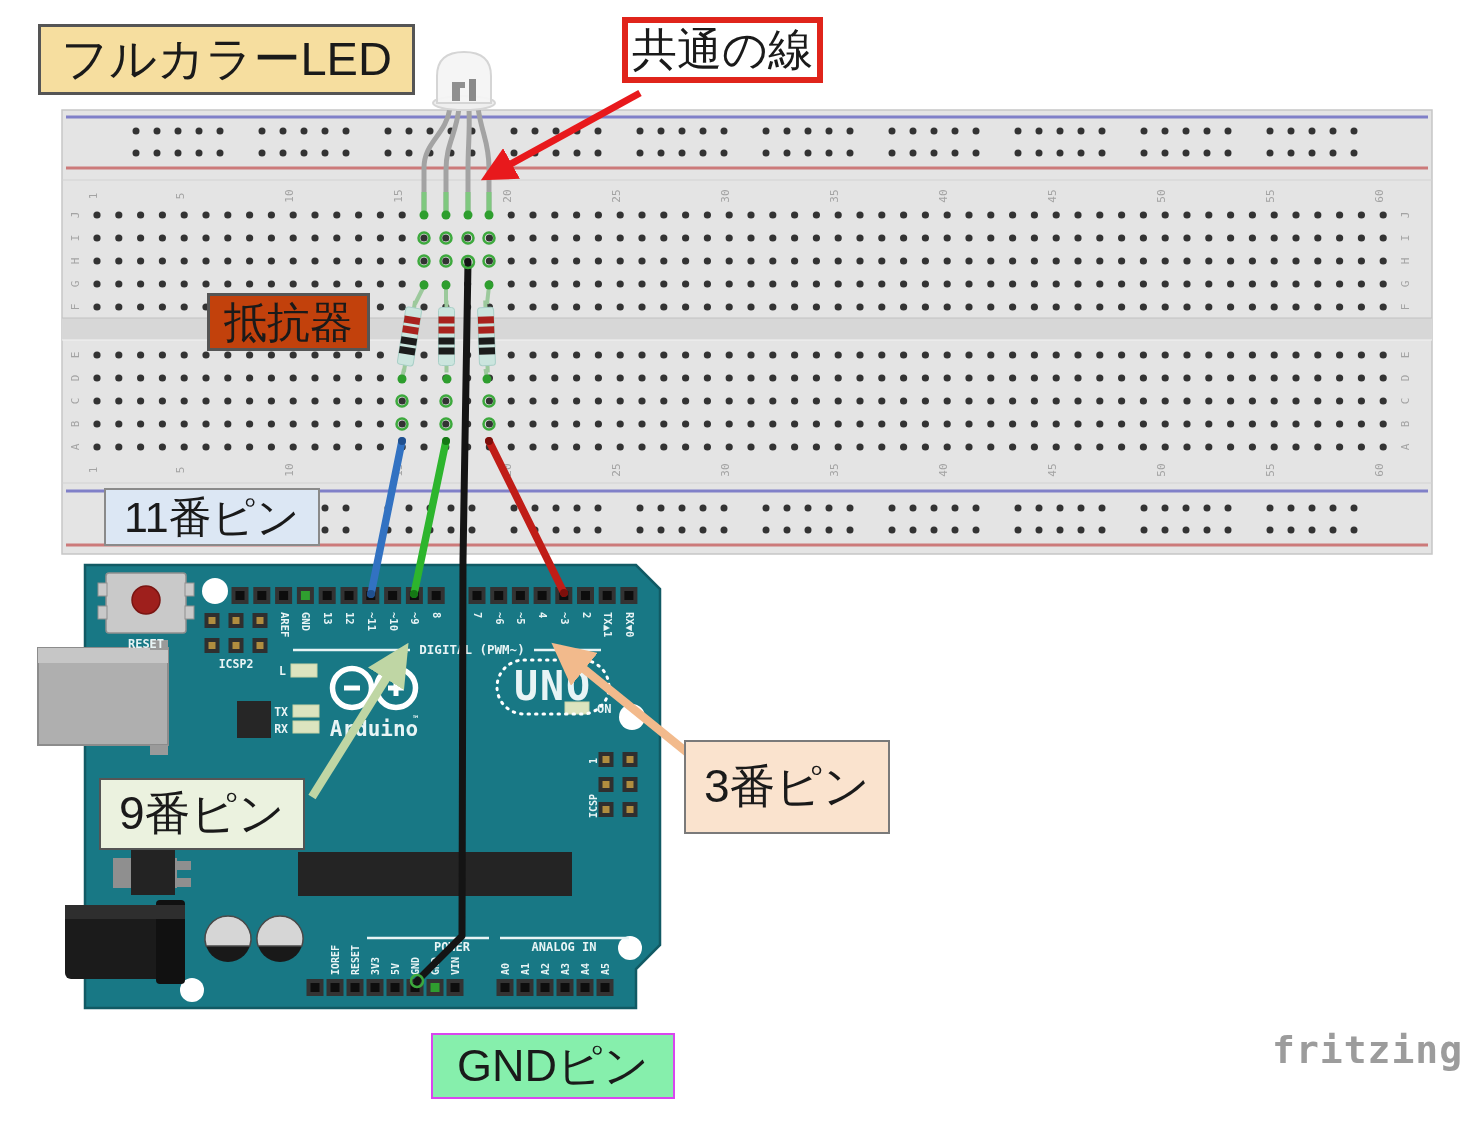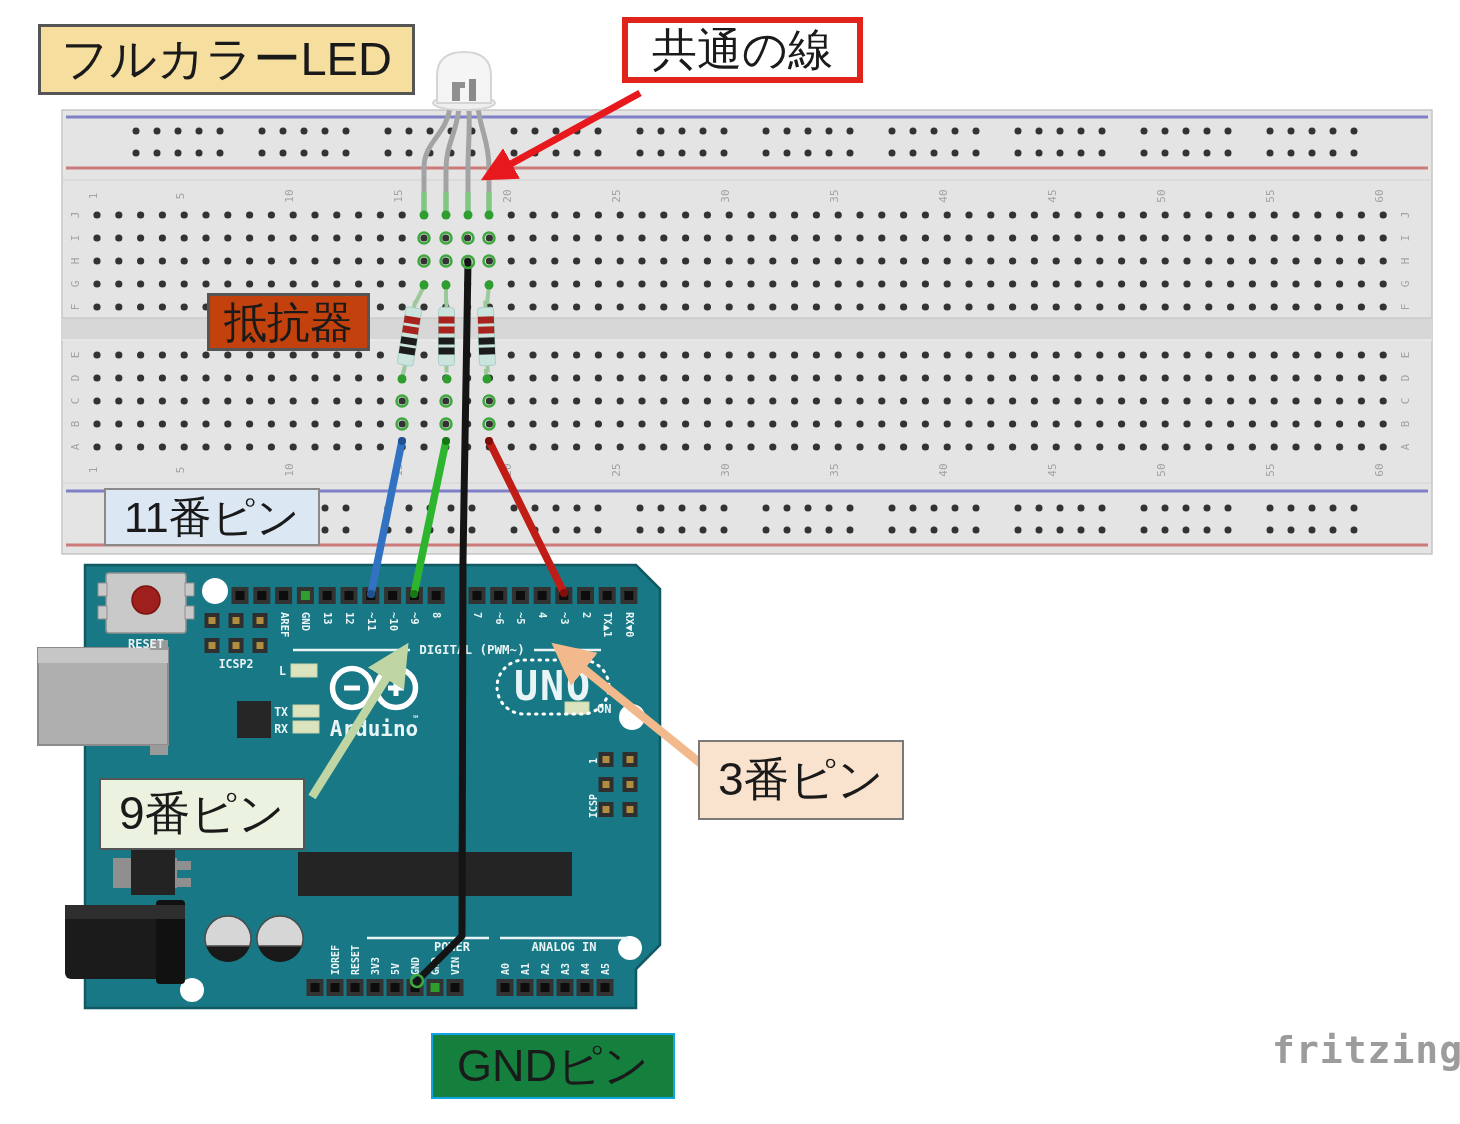--- a/index.html
+++ b/index.html
@@ -2,26 +2,26 @@
 <html><head>
 <meta charset="utf-8">
 <style>
   html,body{margin:0;padding:0;background:#fff;}
   .stage{position:relative;width:1460px;height:1124px;background:#ffffff;overflow:hidden;
          font-family:"Liberation Sans","DejaVu Sans",sans-serif;}
   #scene{position:absolute;left:0;top:0;}
   .callout{position:absolute;font-weight:normal;color:#1a1a1a;line-height:1.12;
            white-space:nowrap;box-sizing:border-box;}
   .co-led   {left:38px;  top:24px;   font-size:47px; padding:6px 20px; background:#F6DE9F; border:3px solid #555;}
-  .co-common{left:622px; top:17px;   font-size:45px; padding:2px 24px; background:#ffffff; border:6px solid #E0241B;}
+  .co-common{left:622px; top:17px;   font-size:45px; padding:2px 4px; background:#ffffff; border:6px solid #E0241B;}
   .co-res   {left:207px; top:293px;  font-size:43px; padding:2px 14px; background:#c2410c; border:3px solid #555;}
   .co-p11   {left:104px; top:488px;  font-size:43px; padding:3px 18px; background:#DCE7F4; border:2px solid #8a8a8a;}
   .co-p9    {left:99px;  top:778px;  font-size:46px; padding:8px 18px; background:#EBF2DF; border:2px solid #555;}
-  .co-p3    {left:698px; top:740px;  font-size:46px; padding:12px 18px; background:#FAE3CE; border:2px solid #7a7a7a;}
-  .co-gnd   {left:431px; top:1033px; font-size:45px; padding:6px 24px; background:#15803d; border:2px solid #0ea5e9;}
+  .co-p3    {left:684px; top:740px;  font-size:46px; padding:19px 18px; background:#FAE3CE; border:2px solid #7a7a7a;}
+  .co-gnd   {left:431px; top:1033px; font-size:45px; padding:6px 24px; background:#86efac; border:2px solid #d946ef;}
   .watermark{position:absolute;left:1272px;top:1028px;font-size:38px;font-weight:bold;
              color:#9C9C9C;font-family:"DejaVu Sans Mono",monospace;letter-spacing:1px;}
 </style>
 </head>
 <body>
 
 <div class="stage">
   <svg id="scene" width="1460" height="1124" viewBox="0 0 1460 1124">
       <g>
         <rect x="62" y="110" width="1370" height="444" fill="#E4E4E4" stroke="#C6C6C6" stroke-width="1.5"></rect>

